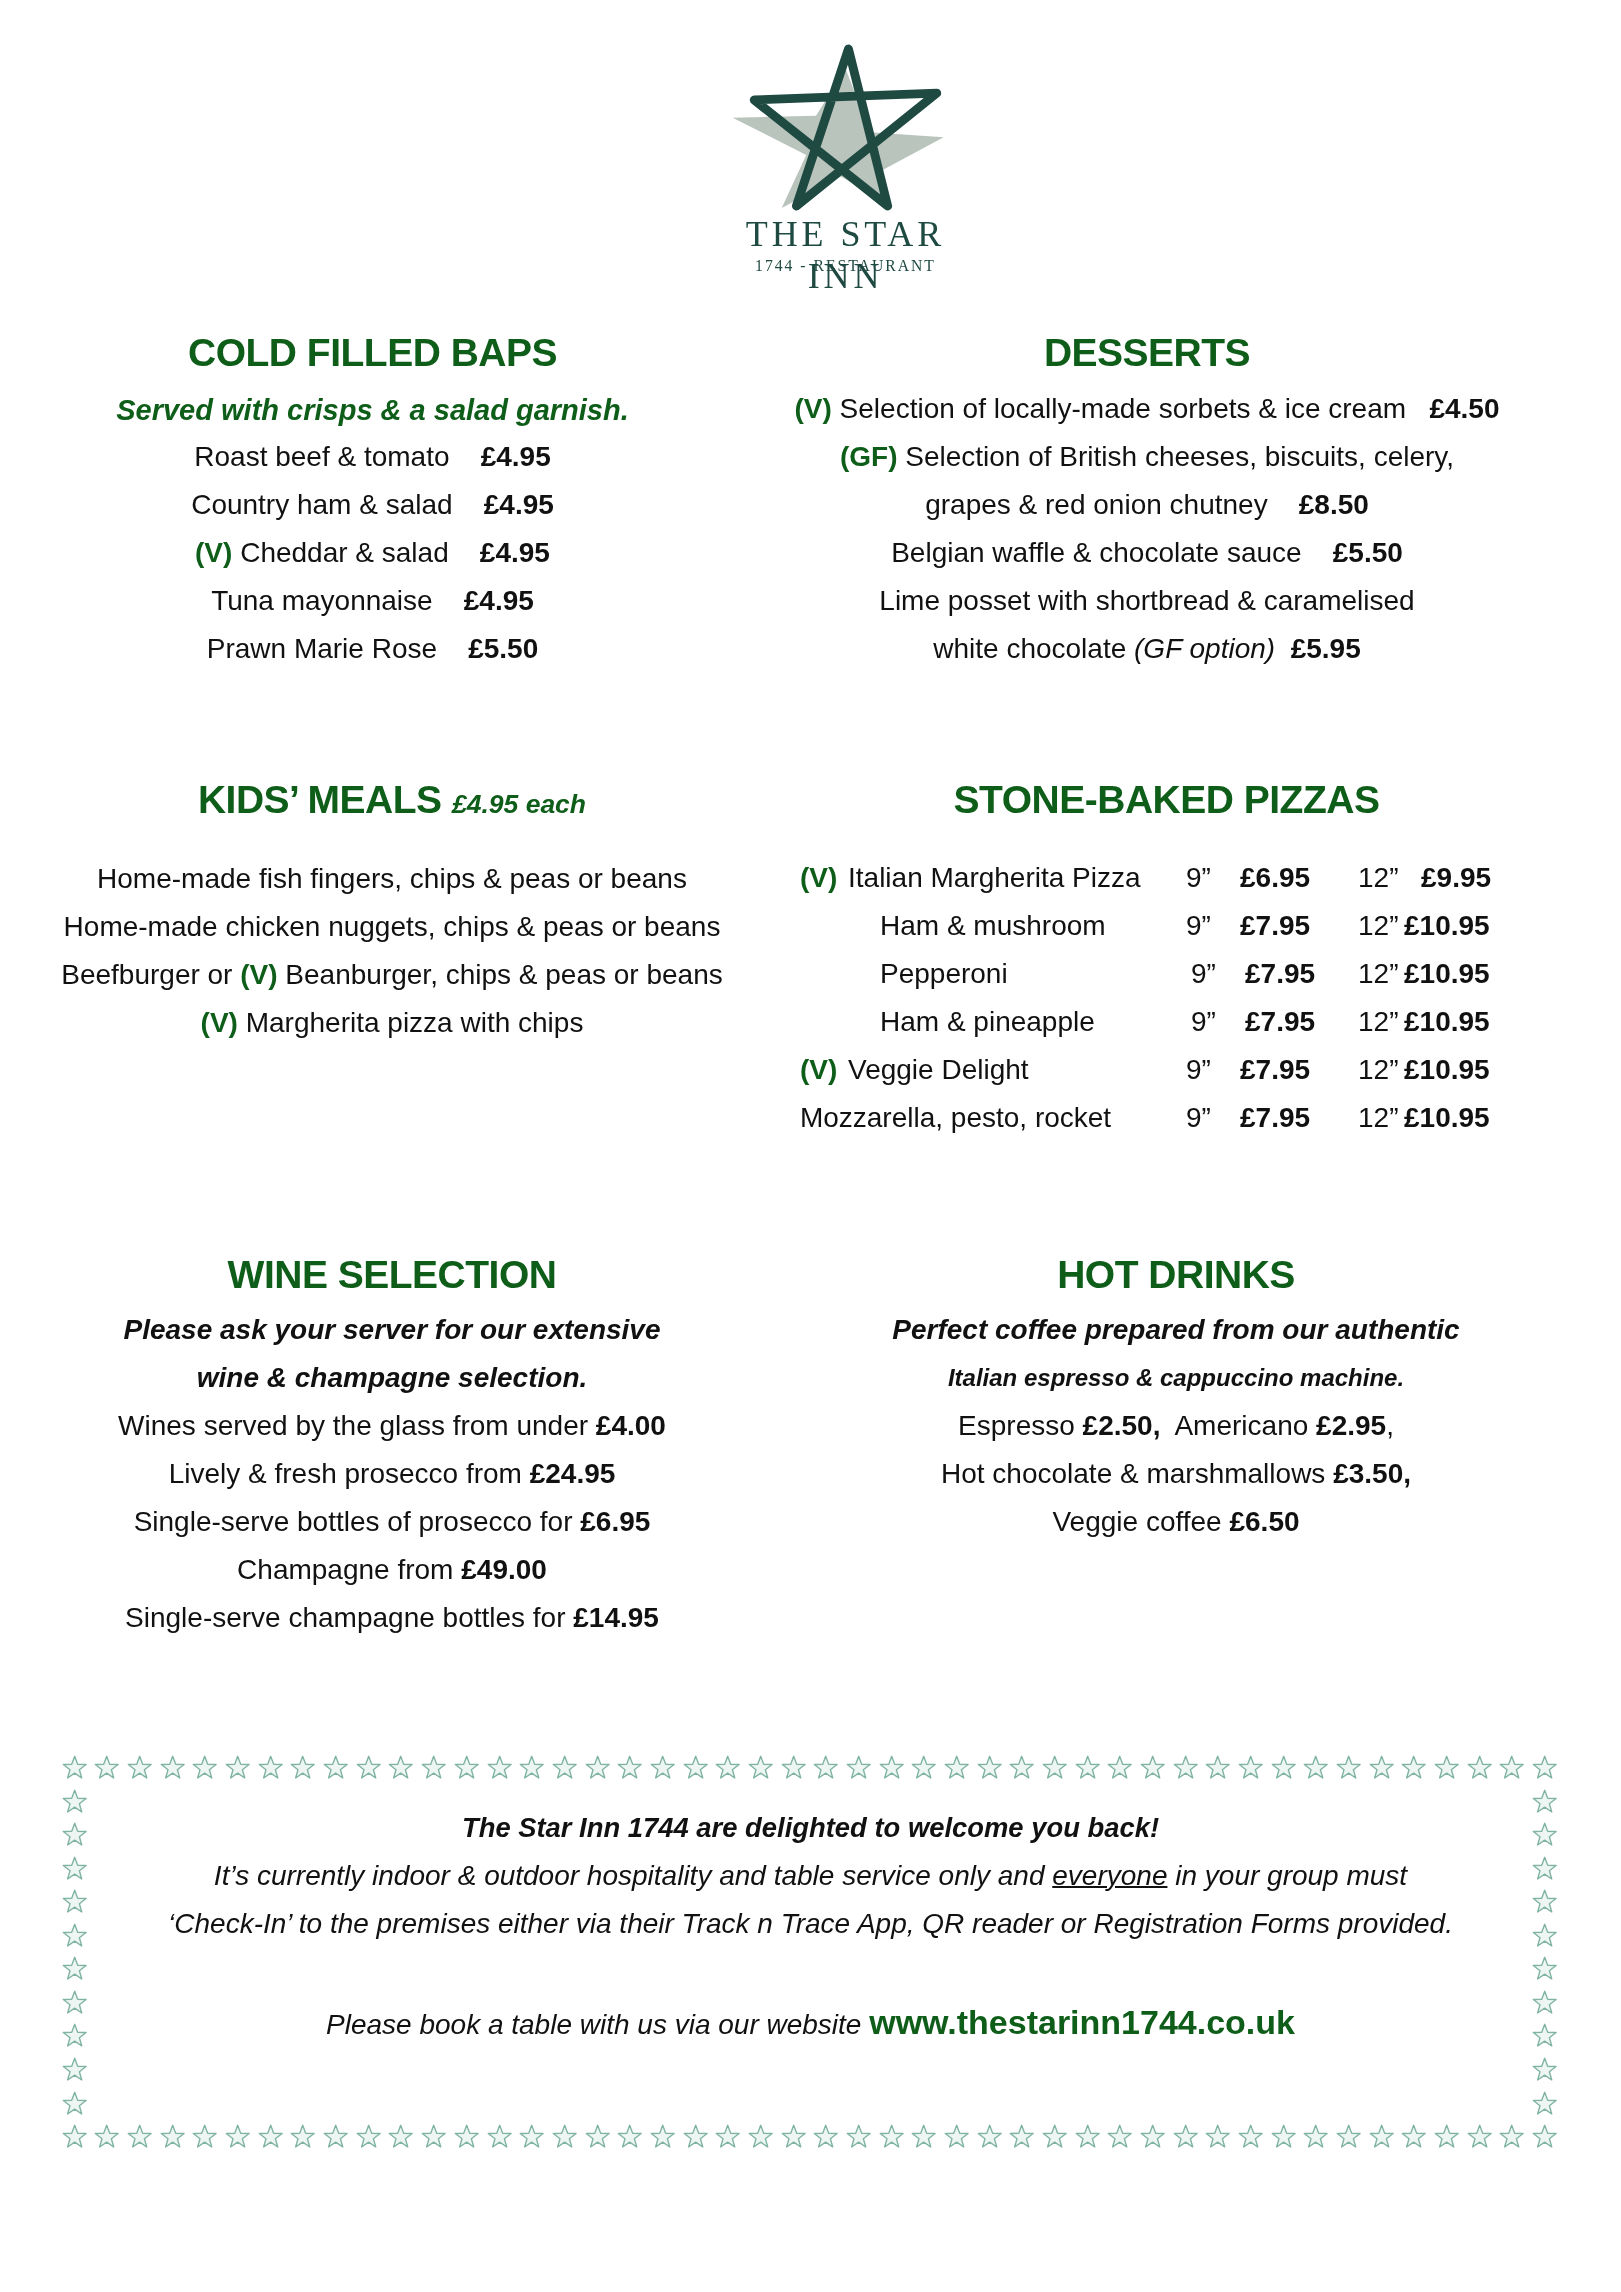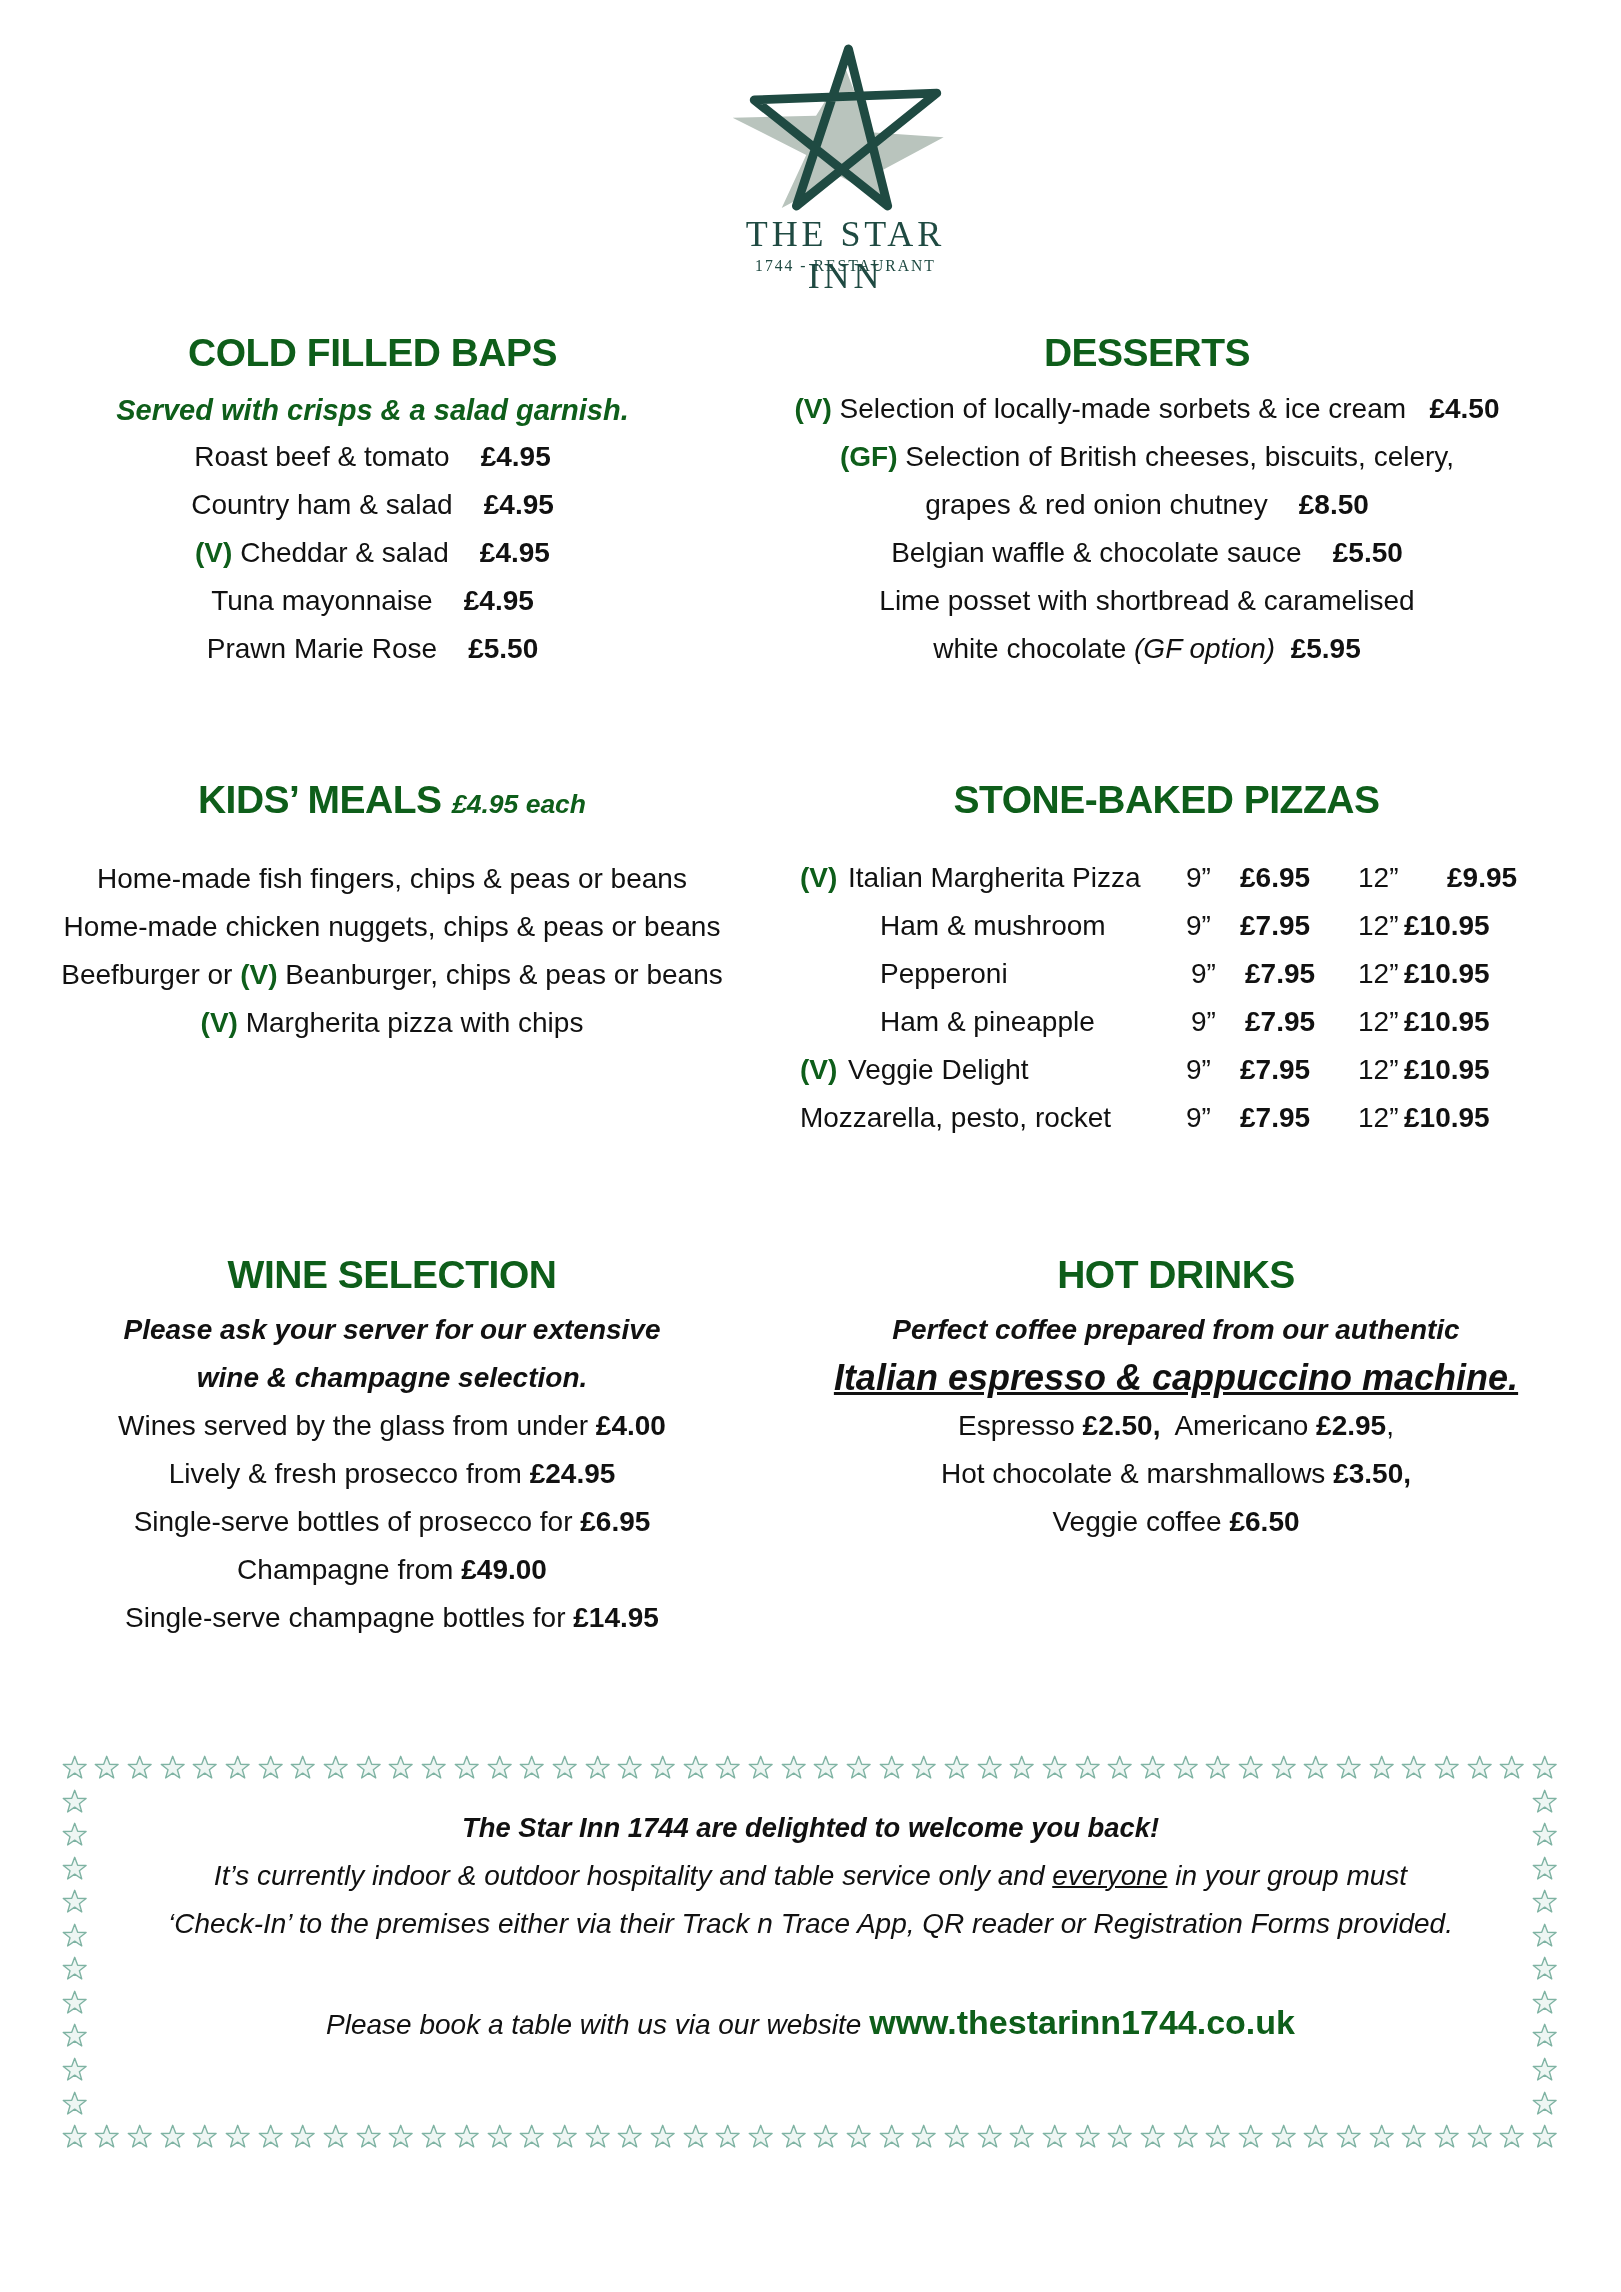--- a/index.html
+++ b/index.html
@@ -89,21 +89,21 @@
 
 <section class="abs" style="left:794px; top:770px; width:765px; height:372px;">
   <div class="sec-title center" style="position:absolute; left:0; width:745px; height:59px; line-height:59px;">STONE-BAKED PIZZAS</div>
 
   <div class="pz-row" style="top:84px;">
     <span class="tag" style="left:5.9px;">(V)</span>
     <span style="left:54px;">Italian Margherita Pizza</span>
     <span style="left:392px;">9”</span>
     <span class="price" style="left:446px;">£6.95</span>
     <span style="left:564px;">12”</span>
-    <span class="price" style="left:653px;">£9.95</span>
+    <span class="price" style="left:627px;">£9.95</span>
   </div>
   <div class="pz-row" style="top:132px;">
     <span style="left:86px;">Ham &amp; mushroom</span>
     <span style="left:392px;">9”</span>
     <span class="price" style="left:446px;">£7.95</span>
     <span style="left:564px;">12”</span>
     <span class="price" style="left:610px;">£10.95</span>
   </div>
   <div class="pz-row" style="top:180px;">
     <span style="left:86px;">Pepperoni</span>
@@ -146,21 +146,21 @@
     <div class="line"><span>Single-serve bottles of prosecco for</span> <span class="price">£6.95</span></div>
     <div class="line"><span>Champagne from</span> <span class="price">£49.00</span></div>
     <div class="line"><span>Single-serve champagne bottles for</span> <span class="price">£14.95</span></div>
   </div>
 </section>
 
 <section class="abs center" style="left:784px; top:1245px; width:784px;">
   <div class="sec-title" style="height:59px; line-height:59px;">HOT DRINKS</div>
   <div class="lines" style="margin-top:2px;">
     <div class="line subtitle" style="font-size:28px;">Perfect coffee prepared from our authentic</div>
-    <div class="line subtitle" style="font-size:36px;text-decoration:underline;">Italian espresso &amp; cappuccino machine.</div>
+    <div class="line subtitle" style="font-size:24px;">Italian espresso &amp; cappuccino machine.</div>
     <div class="line">
       <span>Espresso</span> <span class="price">£2.50,</span>&nbsp;
       <span>Americano</span> <span class="price">£2.95</span><span>,</span>
     </div>
     <div class="line">
       <span>Hot chocolate &amp; marshmallows</span> <span class="price">£3.50,</span>
     </div>
     <div class="line">
       <span>Veggie coffee</span> <span class="price">£6.50</span>
     </div>

